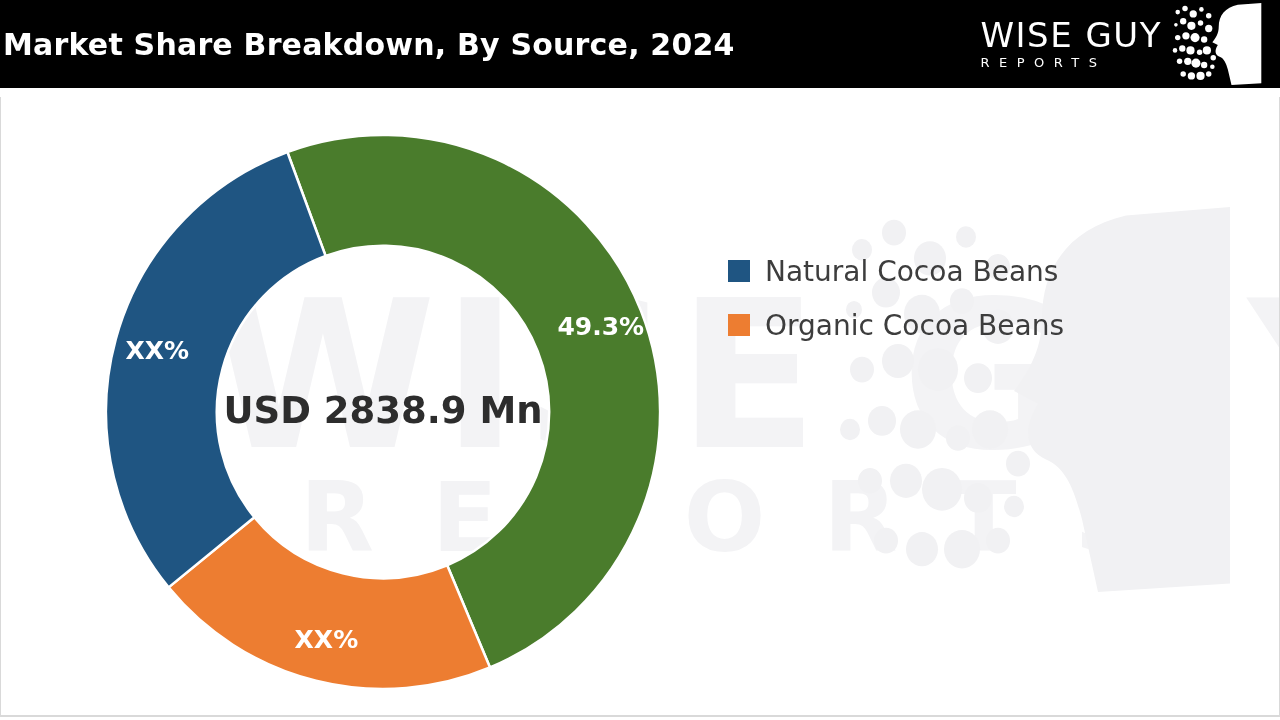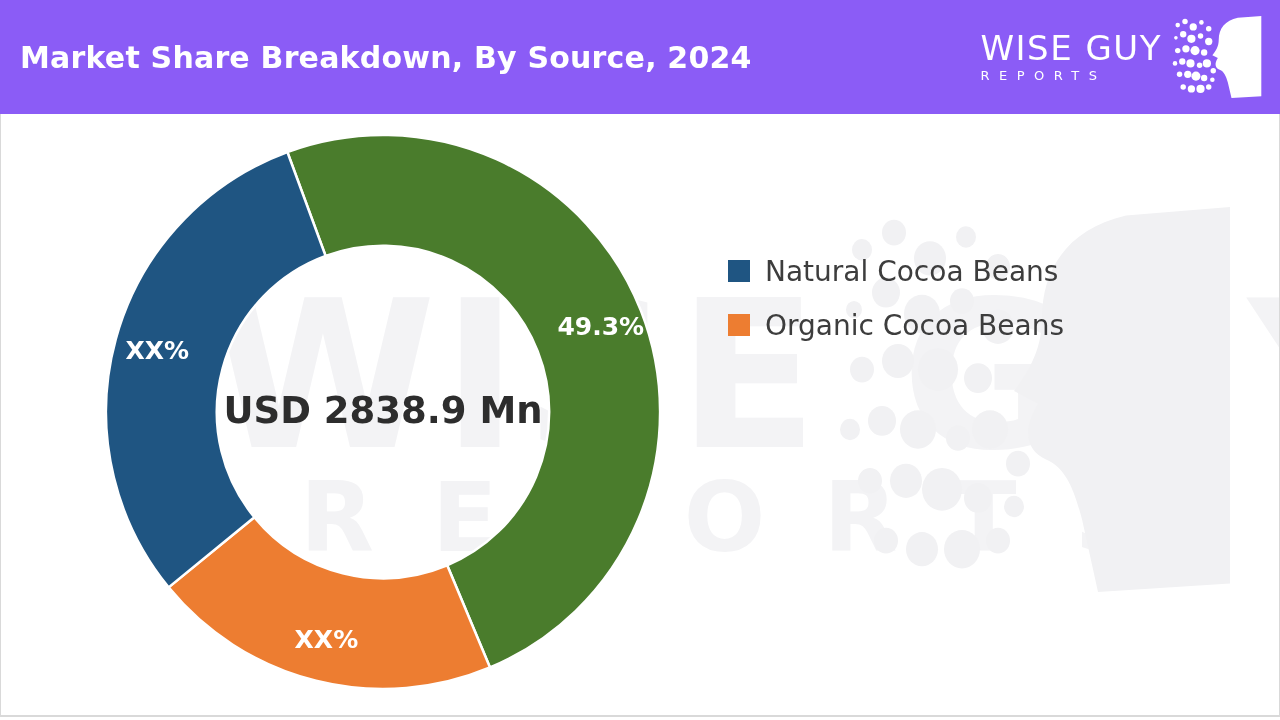--- a/index.html
+++ b/index.html
@@ -3,24 +3,24 @@
 <meta charset="utf-8">
 <style>
   * { margin: 0; padding: 0; box-sizing: border-box; }
   html, body { width: 1280px; height: 720px; overflow: hidden; }
   body { font-family: "DejaVu Sans", "Liberation Sans", sans-serif; background: #ffffff; }
 
   .page { position: relative; width: 1280px; height: 720px; background: #ffffff; overflow: hidden; }
 
   
   .topbar {
-    position: absolute; left: 0; top: 0; width: 1280px; height: 114px;
-    background: #8b5cf6; z-index: 30;
+    position: absolute; left: 0; top: 0; width: 1280px; height: 88px;
+    background: #000000; z-index: 30;
     display: flex; align-items: center; justify-content: space-between;
-    padding: 0 18px 0 20px;
+    padding: 0 18px 0 3px;
   }
   .page-title { color: #ffffff; font-size: 30px; font-weight: 700; letter-spacing: 0.2px; }
   .logo { display: flex; align-items: center; gap: 8px; }
   .logo-text { display: flex; flex-direction: column; align-items: flex-start; }
   .logo-line1 { color: #ffffff; font-size: 34px; font-weight: 400; letter-spacing: 1.5px; line-height: 1.05; }
   .logo-line2 { color: #ffffff; font-size: 13px; font-weight: 400; letter-spacing: 9.5px; margin-top: 2px; }
   .logo-face { width: 92px; height: 82px; fill: #ffffff; }
 
   
   .content { position: absolute; left: 0; top: 97px; width: 1280px; height: 623px; overflow: hidden; }

